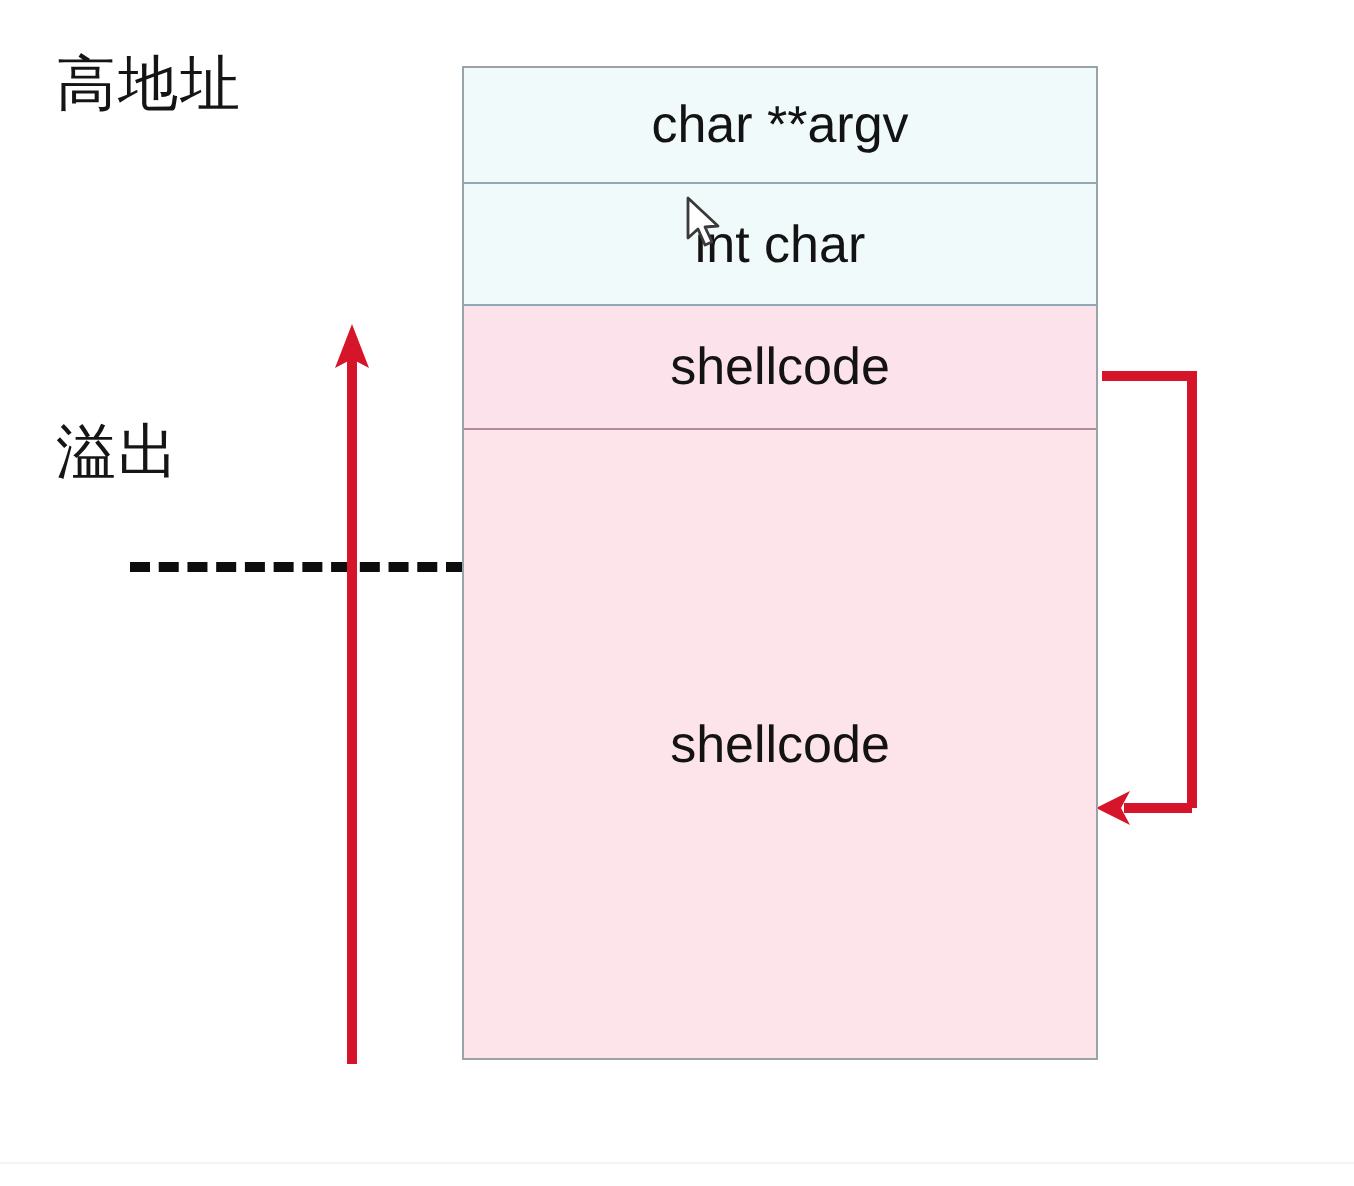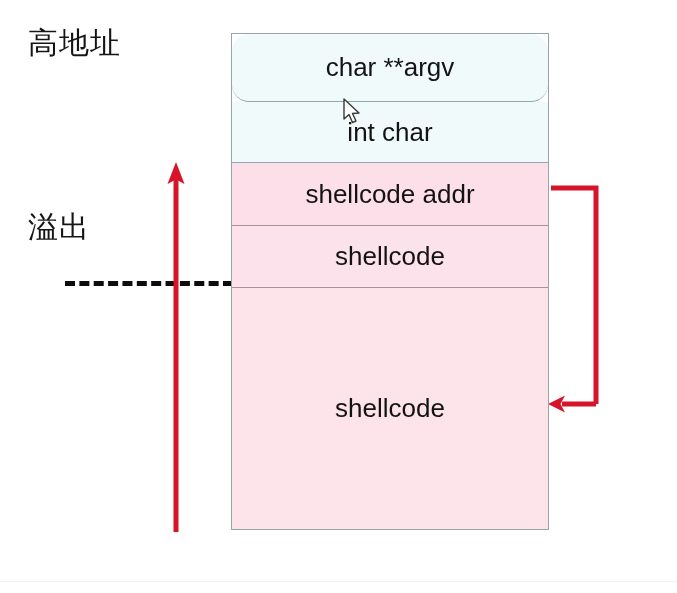--- a/index.html
+++ b/index.html
@@ -63,21 +63,21 @@
     border-bottom: 1px solid #8fa8b4;
   }
   .cell-pink {
     background: #fce1e9;
     border-bottom: 1px solid #b08e96;
   }
   .cell-pink-last {
     background: #fce1e9;
     border-bottom: none;
   }
-  #cell-argv   { height: 68px; border-radius: 17px; }
+  #cell-argv   { height: 58px; }
   #cell-argc   { height: 61px; }
   #cell-sc-addr{ height: 63px; background:#fcdfe8; }
   #cell-sc-1   { height: 62px; background:#fce2ea; }
   #cell-sc-big { flex: 1 1 auto; background:#fde3ea; }
 
   
   #dashed-line {
     position: absolute;
     left: 65px;
     top: 281px;
@@ -149,23 +149,20 @@
   <div id="stack">
 
     <div class="cell cell-blue" id="cell-argv">
       <span>char **argv</span>
     </div>
 
     <div class="cell cell-blue" id="cell-argc">
       <span>int char</span>
     </div>
 
-    <div class="cell cell-pink" id="cell-sc-addr">
-      <span>shellcode addr</span>
-    </div>
 
     <div class="cell cell-pink" id="cell-sc-1">
       <span>shellcode</span>
     </div>
 
     <div class="cell cell-pink-last" id="cell-sc-big">
       <span>shellcode</span>
     </div>
 
   </div>

